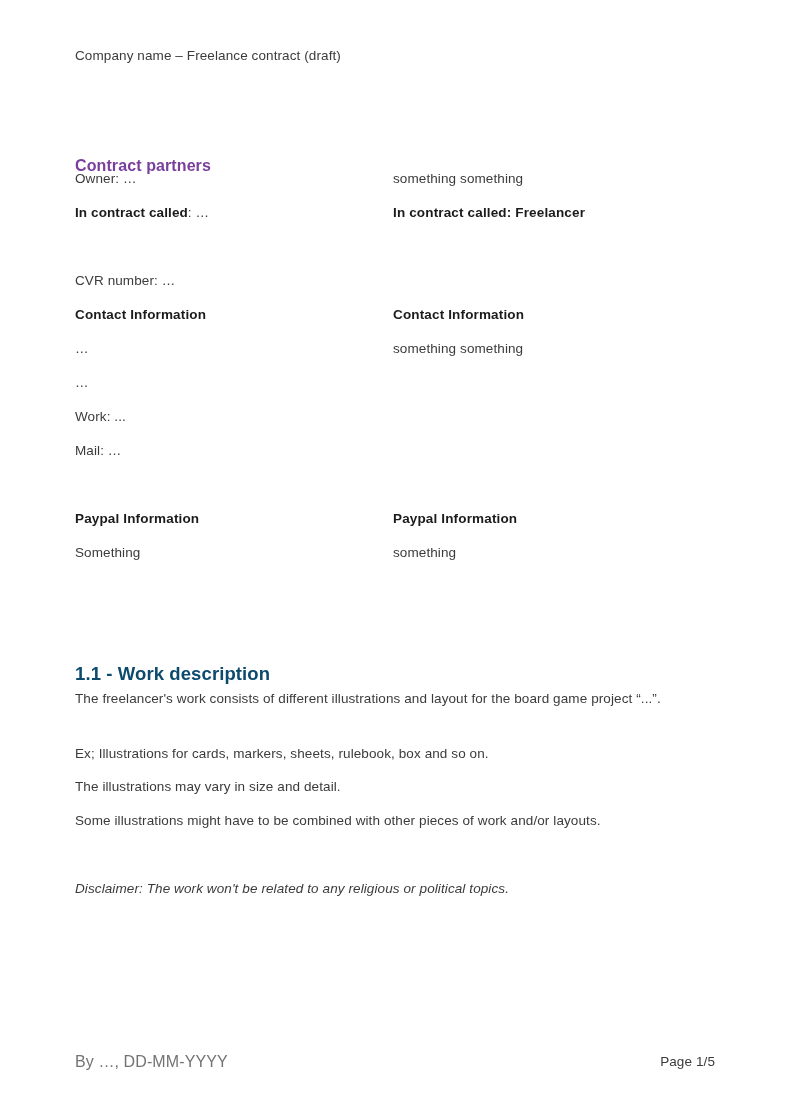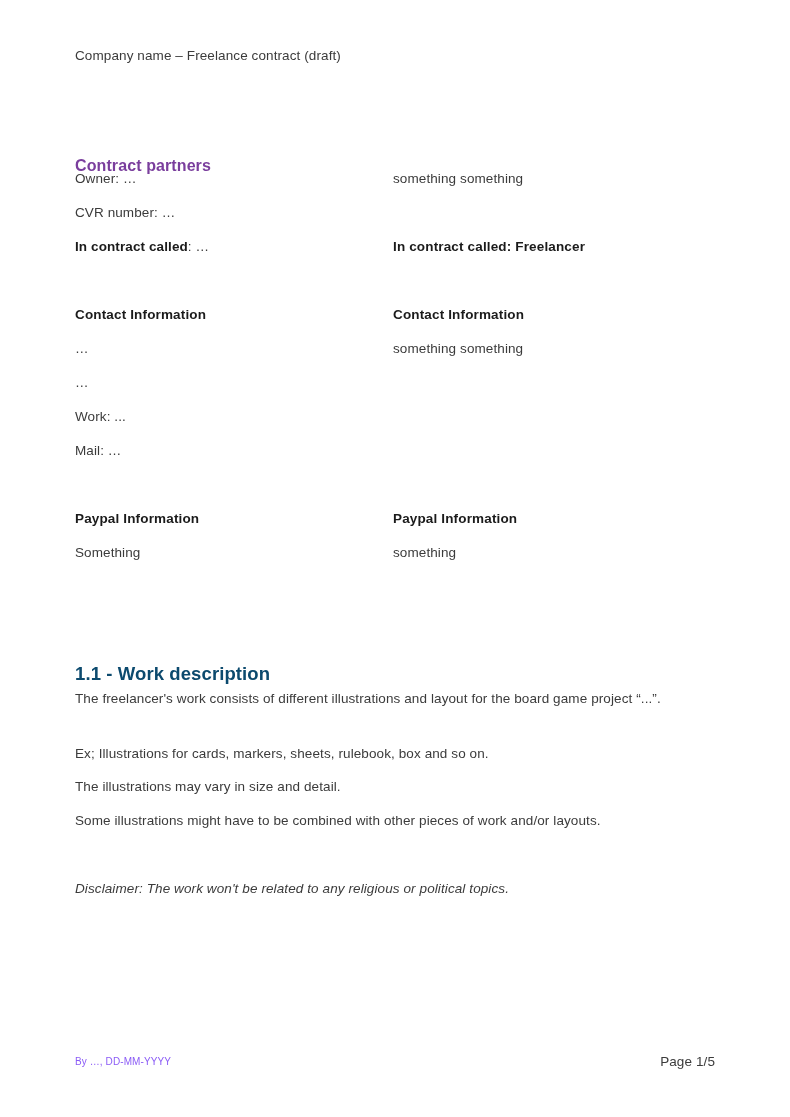--- a/index.html
+++ b/index.html
@@ -118,23 +118,23 @@
   .footer {
     position: absolute;
     left: 75px;
     top: 1052px;
     width: 640px;
     height: 20px;
   }
   .footer-left {
     position: absolute;
     left: 0; top: 0;
-    font-size: 10px;
+    font-size: 16px;
     line-height: 20px;
-    color: #8b5cf6;
+    color: #737373;
     letter-spacing: 0.1px;
   }
   .footer-right {
     position: absolute;
     right: 0; top: 0;
     font-size: 13.5px;
     line-height: 20px;
     color: #3b3b3b;
     letter-spacing: 0.1px;
     text-align: right;
@@ -154,34 +154,34 @@
 
     <div class="prow">
       <div class="col-l">
         <div class="cell">Owner: …</div>
       </div>
       <div class="col-r">
         <div class="cell">something something</div>
       </div>
     </div>
 
+    <div class="prow gap-lg">
+      <div class="col-l">
+        <div class="cell"><span class="lbl-b">In contract called</span><span class="val-n">: …</span></div>
+      </div>
+      <div class="col-r">
+        <div class="cell b">In contract called: Freelancer</div>
+      </div>
+    </div>
+
     <div class="prow">
       <div class="col-l">
         <div class="cell">CVR number: …</div>
       </div>
       <div class="col-r"></div>
-    </div>
-
-    <div class="prow gap-lg">
-      <div class="col-l">
-        <div class="cell"><span class="lbl-b">In contract called</span><span class="val-n">: …</span></div>
-      </div>
-      <div class="col-r">
-        <div class="cell b">In contract called: Freelancer</div>
-      </div>
     </div>
 
     <div class="prow">
       <div class="col-l">
         <div class="cell b">Contact Information</div>
       </div>
       <div class="col-r">
         <div class="cell b">Contact Information</div>
       </div>
     </div>

